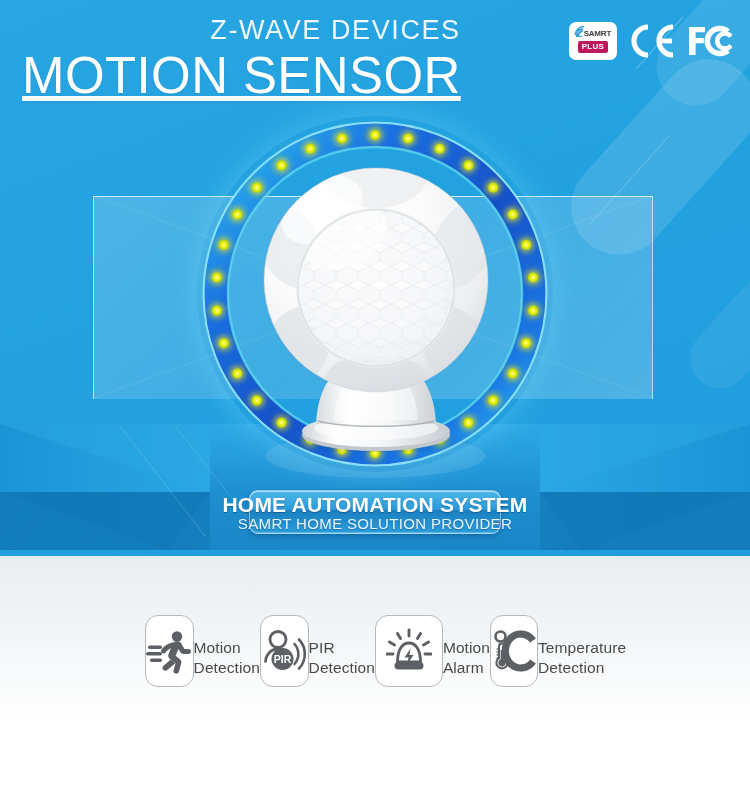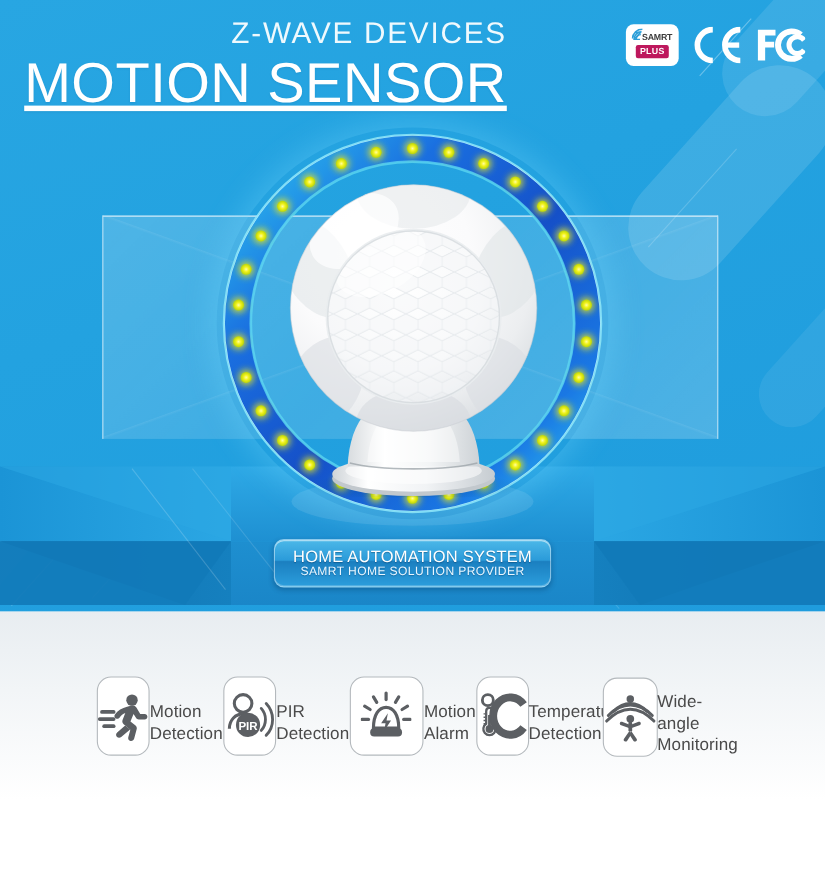--- a/index.html
+++ b/index.html
@@ -102,25 +102,25 @@
   .ribbon {
     position:absolute; left:249px; top:490px; width:252px; height:44px; z-index:9;
     border-radius:9px;
     background:linear-gradient(to bottom,#4cb8e8 0%,#2a9ad9 44%,#1b7fc0 46%,#2b9ddc 100%);
     box-shadow:0 2px 5px rgba(0,40,80,0.30), inset 0 1px 0 rgba(255,255,255,0.55),
                inset 0 -1px 0 rgba(255,255,255,0.25);
     border:1px solid rgba(255,255,255,0.45);
     display:flex; flex-direction:column; align-items:center; justify-content:center;
   }
   .ribbon-title {
-    font-size:15px; font-weight:400; color:#ffffff; letter-spacing:0.2px;
+    font-size:21px; font-weight:700; color:#ffffff; letter-spacing:0.2px;
     line-height:1; white-space:nowrap; text-shadow:0 1px 1px rgba(0,50,90,0.45);
   }
   .ribbon-sub {
-    font-size:11px; font-weight:400; color:#e9f6ff; letter-spacing:0.35px;
+    font-size:15px; font-weight:400; color:#e9f6ff; letter-spacing:0.35px;
     line-height:1; margin-top:1px; white-space:nowrap; text-shadow:0 1px 1px rgba(0,50,90,0.35);
   }
 
   
   .features {
     position:absolute; left:0; top:556px; width:750px; height:238px;
     background:linear-gradient(to bottom,#e8edf1 0%,#f2f5f7 30%,#ffffff 72%,#ffffff 100%);
     display:flex; justify-content:center; align-items:flex-start;
     padding-top:59px; gap:0;
   }
@@ -488,38 +488,16 @@
             <line x1="5.6" y1="24" x2="8" y2="24"></line>
             <line x1="5.6" y1="27" x2="8" y2="27"></line>
             <line x1="5.6" y1="30" x2="8" y2="30"></line>
           </g>
         </svg>
       </div>
       <div class="feature-label">Temperature
 Detection</div>
     </div>
 
-    <div class="feature">
-      <div class="feature-box">
-        <svg width="48" height="46" viewBox="0 0 48 46">
-          <circle cx="24" cy="6.5" r="3.4" fill="#5c5f63"></circle>
-          <g fill="none" stroke="#5c5f63" stroke-width="2.7" stroke-linecap="round">
-            <path d="M9 17.5 C14 12.5 19 10.5 24 10.5 C29 10.5 34 12.5 39 17.5"></path>
-            <path d="M4 21.5 C11 14.5 17.5 12 24 12 C30.5 12 37 14.5 44 21.5"></path>
-            <path d="M2.5 26.5 C10.5 18.5 17 15.8 24 15.8 C31 15.8 37.5 18.5 45.5 26.5"></path>
-          </g>
-          <g fill="#5c5f63">
-            <circle cx="24" cy="24.5" r="3.5"></circle>
-            <rect x="22.3" y="27" width="3.4" height="9" rx="1.2"></rect>
-            <path d="M24 30 L16.5 27.2 C15.6 26.9 14.7 27.4 14.5 28.3 C14.3 29.2 14.8 30.1 15.7 30.4 L24 33.3 Z"></path>
-            <path d="M24 30 L31.5 27.2 C32.4 26.9 33.3 27.4 33.5 28.3 C33.7 29.2 33.2 30.1 32.3 30.4 L24 33.3 Z"></path>
-            <path d="M23.2 35.5 L18.3 42.5 C17.7 43.3 17.9 44.4 18.8 44.9 C19.6 45.4 20.7 45.2 21.2 44.4 L25 38.5 Z"></path>
-            <path d="M24.8 35.5 L29.7 42.5 C30.3 43.3 30.1 44.4 29.2 44.9 C28.4 45.4 27.3 45.2 26.8 44.4 L23 38.5 Z"></path>
-          </g>
-        </svg>
-      </div>
-      <div class="feature-label">Wide-angle
-Monitoring</div>
-    </div>
 
 
   </div>
 </div>
 
 </body></html>

